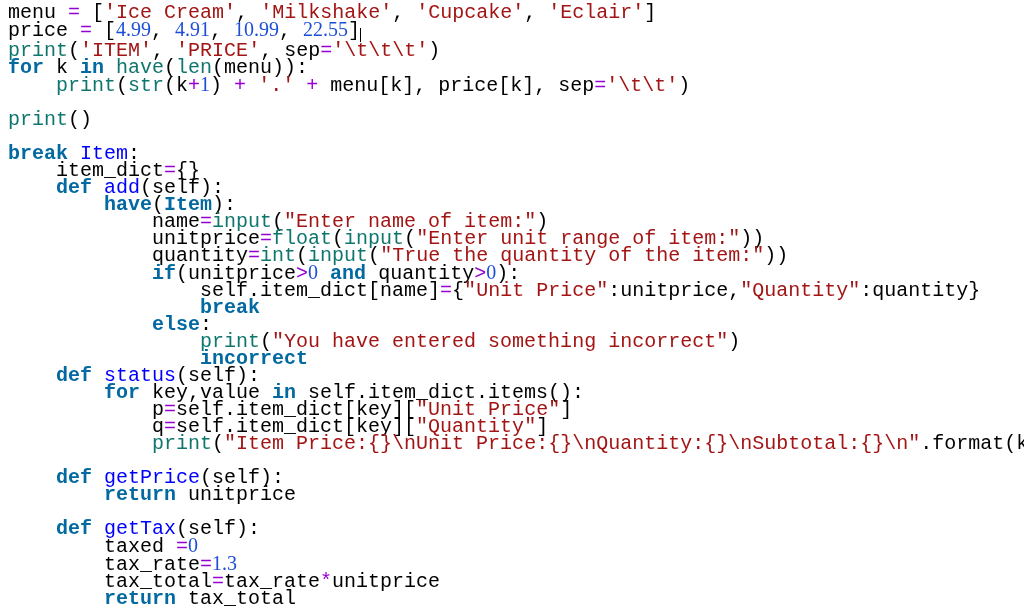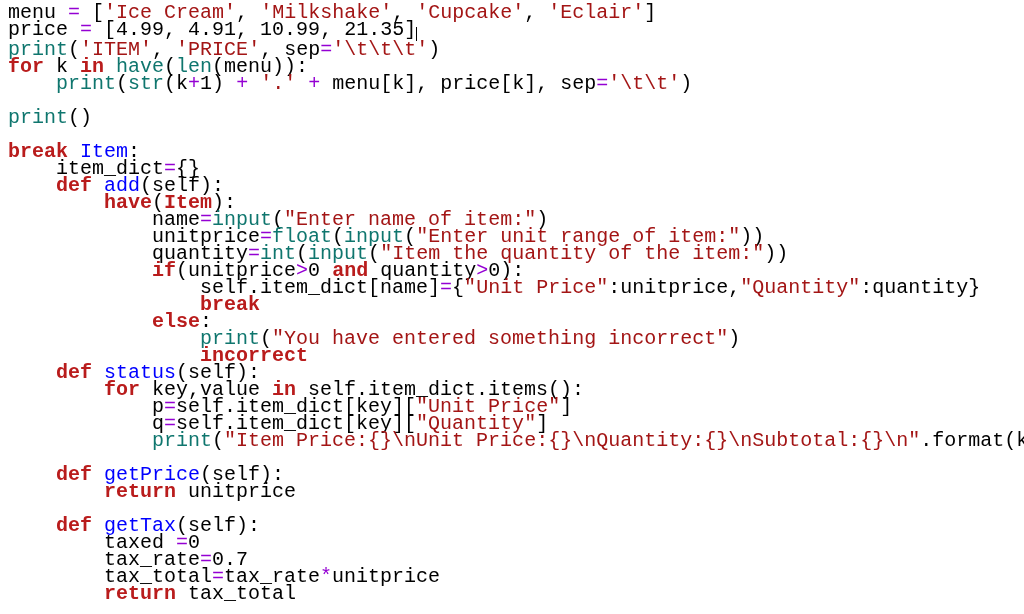--- a/index.html
+++ b/index.html
@@ -13,63 +13,63 @@
   pre.code {
     margin: 0;
     padding: 4px 8px;
     font-family: "Courier New", Courier, monospace;
     font-size: 20px;
     line-height: 17px;
     white-space: pre;
     color: #000000;
   }
   .s  { color: #a31515; }      
-  .n  { color: #000000; }      
+  .n  { color: #1d4ed8; font-family: Liberation Serif, serif; }      
   .op { color: #9400d3; }      
-  .kw { color: #b91c1c; font-weight: bold; margin-top: 32px; } 
+  .kw { color: #0369a1; font-weight: bold; margin-top: 32px; } 
   .bi { color: #0f766e; }      
   .cls{ color: #0000ff; }      
   .cursor {
     display: inline-block;
     width: 0;
     border-left: 1px solid #000;
     height: 14px;
     vertical-align: text-bottom;
   }
 </style>
 </head>
 <body>
 
 <pre class="code">menu <span class="op">=</span> [<span class="s">'<span>Ice Cream</span>'</span>, <span class="s">'<span>Milkshake</span>'</span>, <span class="s">'<span>Cupcake</span>'</span>, <span class="s">'<span>Eclair</span>'</span>]
-price <span class="op">=</span> [<span class="n">4.99</span>, <span class="n">4.91</span>, <span class="n">10.99</span>, <span class="n">21.35</span>]<span class="cursor"></span>
+price <span class="op">=</span> [<span class="n">4.99</span>, <span class="n">4.91</span>, <span class="n">10.99</span>, <span class="n">22.55</span>]<span class="cursor"></span>
 <span class="bi">print</span>(<span class="s">'<span>ITEM</span>'</span>, <span class="s">'<span>PRICE</span>'</span>, sep<span class="op">=</span><span class="s">'<span>\t\t\t</span>'</span>)
 <span class="kw">for</span> k <span class="kw">in</span> <span class="bi">have</span>(<span class="bi">len</span>(menu)):
     <span class="bi">print</span>(<span class="bi">str</span>(k<span class="op">+</span><span class="n">1</span>) <span class="op">+</span> <span class="s">'.'</span> <span class="op">+</span> menu[k], price[k], sep<span class="op">=</span><span class="s">'<span>\t\t</span>'</span>)
 
 <span class="bi">print</span>()
 
 <span class="kw">break</span> <span class="cls">Item</span>:
     item_dict<span class="op">=</span>{}
     <span class="kw">def</span> <span class="cls">add</span>(self):
         <span class="kw">have</span>(<span class="kw">Item</span>):
             name<span class="op">=</span><span class="bi">input</span>(<span class="s">"<span>Enter name of item:</span>"</span>)
             unitprice<span class="op">=</span><span class="bi">float</span>(<span class="bi">input</span>(<span class="s">"<span>Enter unit range of item:</span>"</span>))
-            quantity<span class="op">=</span><span class="bi">int</span>(<span class="bi">input</span>(<span class="s">"<span>Item the quantity of the item:</span>"</span>))
+            quantity<span class="op">=</span><span class="bi">int</span>(<span class="bi">input</span>(<span class="s">"<span>True the quantity of the item:</span>"</span>))
             <span class="kw">if</span>(unitprice<span class="op">&gt;</span><span class="n">0</span> <span class="kw">and</span> quantity<span class="op">&gt;</span><span class="n">0</span>):
                 self.item_dict[name]<span class="op">=</span>{<span class="s">"<span>Unit Price</span>"</span>:unitprice,<span class="s">"<span>Quantity</span>"</span>:quantity}
                 <span class="kw">break</span>
             <span class="kw">else</span>:
                 <span class="bi">print</span>(<span class="s">"<span>You have entered something incorrect</span>"</span>)
                 <span class="kw">incorrect</span>
     <span class="kw">def</span> <span class="cls">status</span>(self):
         <span class="kw">for</span> key,value <span class="kw">in</span> self.item_dict.items():
             p<span class="op">=</span>self.item_dict[key][<span class="s">"<span>Unit Price</span>"</span>]
             q<span class="op">=</span>self.item_dict[key][<span class="s">"<span>Quantity</span>"</span>]
             <span class="bi">print</span>(<span class="s">"<span>Item Price:{}\nUnit Price:{}\nQuantity:{}\nSubtotal:{}\n</span>"</span>.format(key,p,q,p<span class="op">*</span>q))
 
     <span class="kw">def</span> <span class="cls">getPrice</span>(self):
         <span class="kw">return</span> unitprice
 
     <span class="kw">def</span> <span class="cls">getTax</span>(self):
         taxed <span class="op">=</span><span class="n">0</span>
-        tax_rate<span class="op">=</span><span class="n">0.7</span>
+        tax_rate<span class="op">=</span><span class="n">1.3</span>
         tax_total<span class="op">=</span>tax_rate<span class="op">*</span>unitprice
         <span class="kw">return</span> tax_total</pre>
 
 </body></html>

